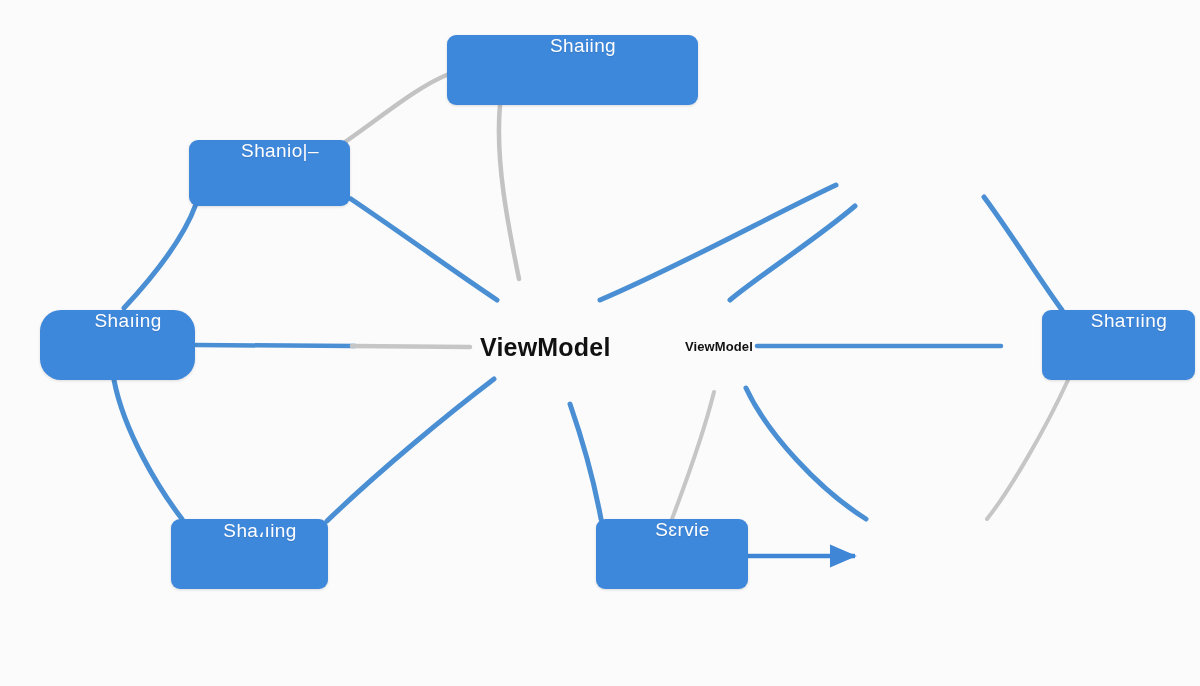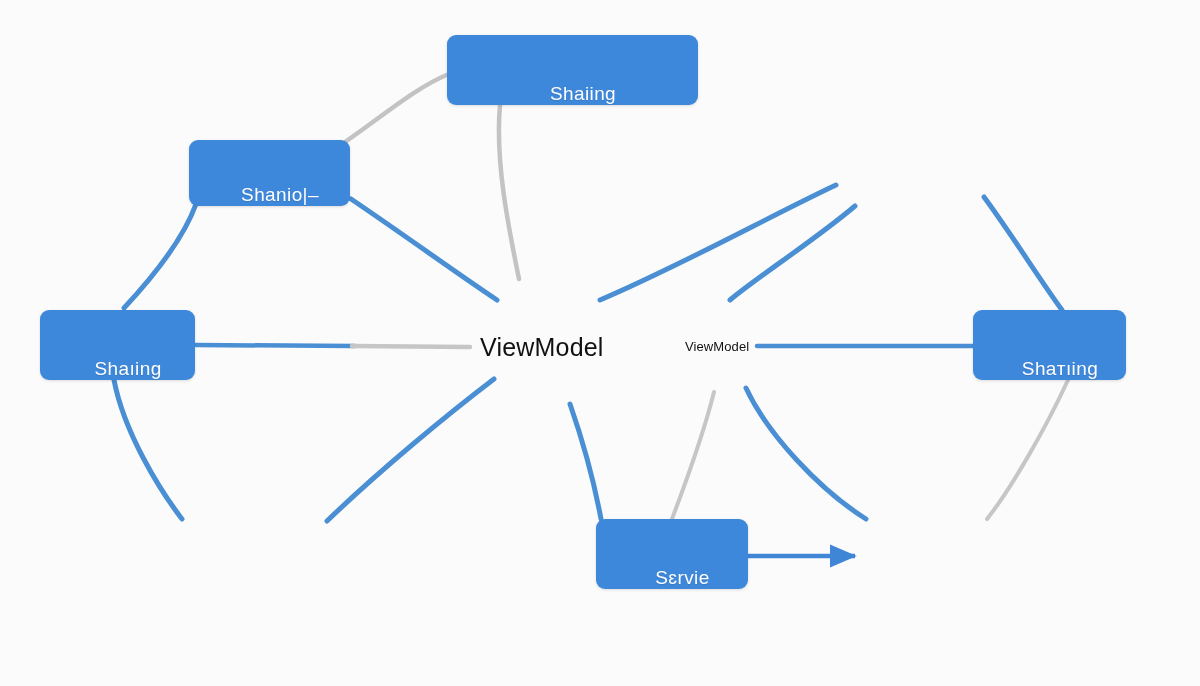--- a/index.html
+++ b/index.html
@@ -25,38 +25,38 @@
     width: 1200px;
     height: 686px;
   }
   .node {
     position: absolute;
     box-sizing: border-box;
     border-radius: 9px;
     background: #3e88dc;
     color: #ffffff;
     display: flex;
-    align-items: flex-end;
+    align-items: flex-start;
     justify-content: center;
     font-size: 19px;
     font-weight: 400;
     letter-spacing: 0.4px;
     text-shadow: 0 1px 1px rgba(0,0,0,0.12);
     box-shadow: 0 1px 3px rgba(0,0,0,0.13);
     user-select: none;
     padding-left: 21px;
   }
   .node-label {
     pointer-events: none;
     white-space: nowrap;
   }
   .center-label {
     position: absolute;
     color: #111111;
-    font-weight: normal;
+    font-weight: bold;
     white-space: nowrap;
     user-select: none;
   }
   .center-label.primary {
     font-size: 25px;
     letter-spacing: 0.2px;
   }
   .center-label.secondary {
     font-size: 13px;
     letter-spacing: 0.1px;
@@ -109,27 +109,30 @@
   </svg>
 
   <div class="node" style="left:447px; top:35px; width:251px; height:70px;">
     <span class="node-label">Shaiing</span>
   </div>
 
   <div class="node" style="left:189px; top:140px; width:161px; height:66px;">
     <span class="node-label">Shanio|–</span>
   </div>
 
-  <div class="node" style="left:40px; top:310px; width:155px; height:70px;">
+  <div class="node" style="left:40px; top:310px; width:155px; height:70px;border-radius:21px;">
     <span class="node-label">Shaıing</span>
   </div>
 
+  <div class="node" style="left:171px; top:519px; width:157px; height:70px;">
+    <span class="node-label">Sha،ıing</span>
+  </div>
 
 
-  <div class="node" style="left:973px; top:310px; width:153px; height:70px;">
+  <div class="node" style="left:1042px; top:310px; width:153px; height:70px;">
     <span class="node-label">Shaтıing</span>
   </div>
 
   <div class="node" style="left:596px; top:519px; width:152px; height:70px;">
     <span class="node-label">Sɛrvie</span>
   </div>
 
 
   <div class="center-label primary" style="left:480px; top:333px;">ViewModel</div>
 

